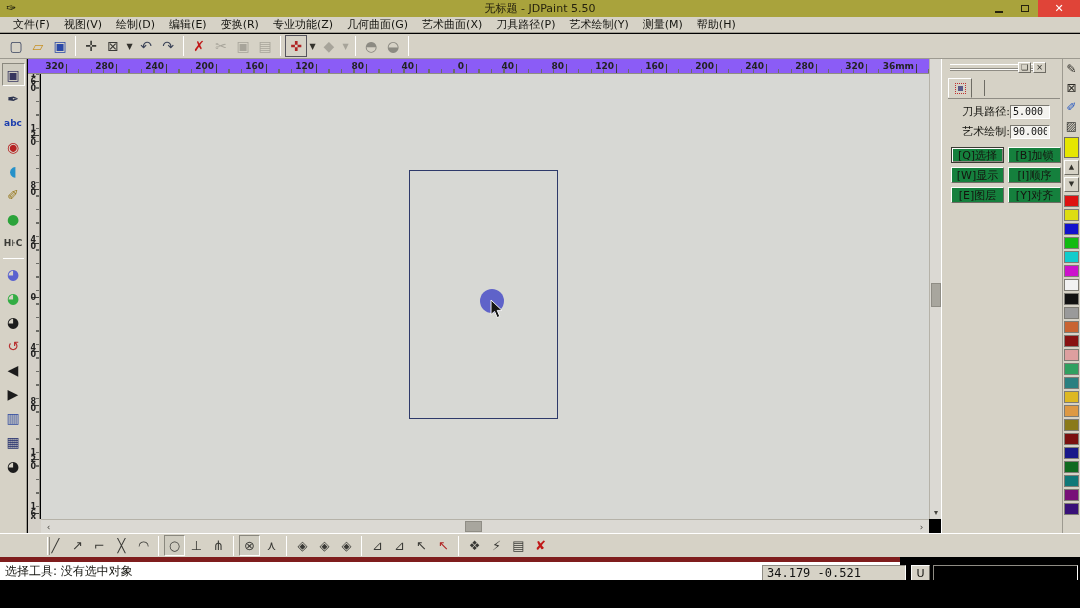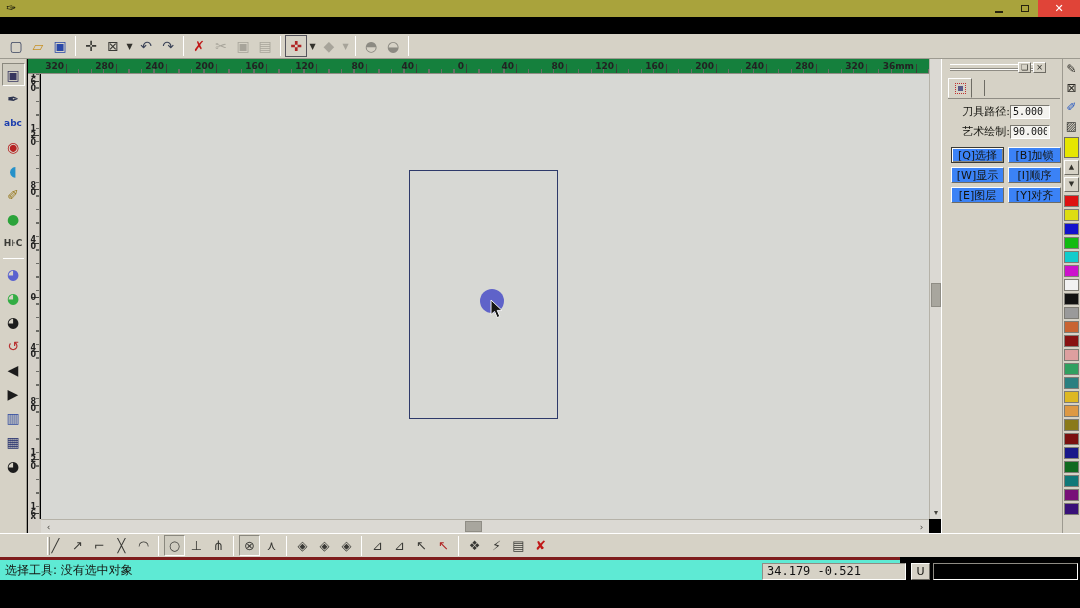--- a/index.html
+++ b/index.html
@@ -29,21 +29,21 @@
   .tb-sep{width:1px;height:20px;background:#9d9a90;border-right:1px solid #fff;margin:0 4px;}
   .tb-dd{width:11px;height:22px;display:flex;align-items:center;justify-content:center;font-size:8px;color:#33322c;}
   
   .left-tools{position:absolute;left:0;top:59px;width:27px;height:474px;background:#d6d2c6;
               border-right:1px solid #9d9a90;display:flex;flex-direction:column;align-items:center;padding-top:4px;}
   .lt-btn{width:23px;height:23px;display:flex;align-items:center;justify-content:center;font-size:14px;margin-bottom:1px;border:1px solid transparent;}
   .lt-btn.active{border-color:#8a887e #fdfdfb #fdfdfb #8a887e;background:#cfccc0;}
   .lt-btn .txt{font-size:9px;font-weight:bold;letter-spacing:0;}
   .lt-sep{width:21px;height:1px;background:#9d9a90;border-bottom:1px solid #fff;margin:3px 0;}
   
-  .hruler{position:absolute;left:28px;top:59px;width:901px;height:15px;background:#15803d;
+  .hruler{position:absolute;left:28px;top:59px;width:901px;height:15px;background:#8b5cf6;
           border-bottom:1px solid #8f8c84;overflow:hidden;}
   .hruler .minor{position:absolute;left:38px;right:0;bottom:0;height:4px;
           background:repeating-linear-gradient(to right,#6b6b66 0 1px,transparent 1px 12.5px);}
   .h-tick{position:absolute;bottom:0;width:1px;height:9px;background:#3c3c38;}
   .h-lab{position:absolute;bottom:2px;transform:translateX(-100%);font-size:9px;font-weight:bold;color:#222;padding-right:2px;white-space:nowrap;}
   .vruler{position:absolute;left:28px;top:74px;width:12px;height:445px;background:#d4d0c8;
           border-right:1px solid #8f8c84;overflow:hidden;}
   .vruler .minor{position:absolute;top:0;bottom:0;right:0;width:3px;
           background:repeating-linear-gradient(to bottom,#6b6b66 0 1px,transparent 1px 13.5px);}
   .v-tick{position:absolute;right:0;height:1px;width:8px;background:#3c3c38;}
@@ -75,73 +75,88 @@
   .rp-tab{width:24px;height:20px;border:1px solid;border-color:#fff #6e6c64 #d6d2c6 #fff;
           display:flex;align-items:center;justify-content:center;}
   .tab-glyph{width:11px;height:11px;border:1px dotted #c03030;position:relative;}
   .tab-glyph:before{content:"";position:absolute;left:2px;top:2px;right:2px;bottom:2px;background:#5a5a88;}
   .rp-tabline{width:1px;height:16px;background:#6e6c64;margin-left:12px;margin-bottom:2px;}
   .rp-field{display:flex;align-items:center;margin-top:5px;}
   .rp-field label{width:62px;text-align:right;font-size:11px;color:#14140f;}
   .rp-field input{width:40px;height:14px;border:1px solid;border-color:#7b7971 #fff #fff #7b7971;
                   background:#f4f3ef;font-size:10px;font-family:"DejaVu Sans Mono",monospace;padding:0 2px;color:#111;}
   .rp-grid{display:grid;grid-template-columns:53px 53px;gap:4px 4px;margin-top:8px;margin-left:3px;}
-  .pbtn{height:16px;background:#3b82f6;border:1px solid;border-color:#fdfdfb #6e6c64 #6e6c64 #fdfdfb;
+  .pbtn{height:16px;background:#15803d;border:1px solid;border-color:#fdfdfb #6e6c64 #6e6c64 #fdfdfb;
         font-size:11px;display:flex;align-items:center;justify-content:center;color:#14140f;white-space:nowrap;}
   .pbtn.active{border:1px solid #3a3933;box-shadow:inset 1px 1px 0 #fdfdfb, inset -1px -1px 0 #8a887e;}
   
   .cstrip{position:absolute;left:1062px;top:59px;width:18px;height:474px;background:#d6d2c6;
           border-left:1px solid #9d9a90;display:flex;flex-direction:column;align-items:center;}
   .cs-tool{width:17px;height:18px;display:flex;align-items:center;justify-content:center;font-size:12px;margin-top:1px;}
   .cur-color{width:15px;height:21px;margin-top:2px;border:1px solid #6e6c64;}
   .cs-scroll{width:15px;height:15px;margin-top:2px;background:#d6d2c6;border:1px solid;
              border-color:#fdfdfb #6e6c64 #6e6c64 #fdfdfb;font-size:7px;line-height:13px;text-align:center;color:#33322c;}
   .swatches{margin-top:3px;display:flex;flex-direction:column;}
   .swatch{width:15px;height:12px;margin-bottom:2px;border:1px solid #7e7c74;}
   
   .snapbar{position:absolute;left:0;top:533px;width:1080px;height:24px;background:#d6d2c6;
            border-top:1px solid #fff;display:flex;align-items:center;padding-left:44px;}
   .snap-handle{position:absolute;left:47px;top:3px;width:3px;height:18px;
                border-left:1px solid #fff;border-right:1px solid #8f8c84;}
   .sb-btn{width:21px;height:21px;display:flex;align-items:center;justify-content:center;font-size:13px;border:1px solid transparent;margin-left:1px;}
   .sb-btn.active{border-color:#8a887e #fdfdfb #fdfdfb #8a887e;background:#cfccc0;}
   
-  .statusbar{position:absolute;left:0;top:557px;width:900px;height:23px;background:#5eead4;
-             border-top:3px solid #7f1d1d;display:flex;align-items:center;}
+  .statusbar{position:absolute;left:0;top:557px;width:900px;height:23px;background:#ffffff;
+             border-top:5px solid #7f1d1d;display:flex;align-items:center;}
   .status-msg{margin-left:5px;font-size:12px;color:#14140f;}
   .coord-box{position:absolute;left:762px;top:3px;width:144px;height:17px;background:#d6d2c6;
              border:1px solid;border-color:#8f8c84 #fdfdfb #fdfdfb #8f8c84;
              font-size:12px;line-height:15px;padding-left:4px;font-family:"DejaVu Sans Mono",monospace;color:#111;}
   .u-btn{position:absolute;left:911px;top:3px;width:19px;height:17px;background:#d6d2c6;
          border:1px solid;border-color:#fdfdfb #6e6c64 #6e6c64 #fdfdfb;
          font-size:11px;text-align:center;line-height:15px;color:#14140f;}
   .spare-box{position:absolute;left:933px;top:3px;width:145px;height:17px;
              border:1px solid;border-color:#8f8c84 #fdfdfb #fdfdfb #8f8c84;}
   .black-strip{position:absolute;left:0;top:580px;width:1080px;height:28px;background:#000;}
 </style>
 </head>
 <body>
 
 <div class="screen">
 
   <div class="titlebar">
     <div class="app-logo">✑</div>
+    <div class="title-text">无标题 - JDPaint 5.50</div>
     <div class="win-btns">
       <div class="win-btn">
           <span class="bar"></span>
         </div>
       <div class="win-btn">
           <span class="box"></span>
         </div>
       <div class="win-btn win-close">
           <span>✕</span>
         </div>
     </div>
   </div>
 
+  <div class="menubar" id="menubar">
+      <div class="menu-item">文件(F)</div>
+      <div class="menu-item">视图(V)</div>
+      <div class="menu-item">绘制(D)</div>
+      <div class="menu-item">编辑(E)</div>
+      <div class="menu-item">变换(R)</div>
+      <div class="menu-item">专业功能(Z)</div>
+      <div class="menu-item">几何曲面(G)</div>
+      <div class="menu-item">艺术曲面(X)</div>
+      <div class="menu-item">刀具路径(P)</div>
+      <div class="menu-item">艺术绘制(Y)</div>
+      <div class="menu-item">测量(M)</div>
+      <div class="menu-item">帮助(H)</div>
+    </div>
 
   <div class="toolbar" id="toolbar">
       <div class="tb-btn">
         <span style="color: rgb(57, 67, 95);">▢</span>
       </div>
       <div class="tb-btn">
         <span style="color: rgb(199, 145, 38);">▱</span>
       </div>
       <div class="tb-btn">
         <span style="color: rgb(42, 72, 168);">▣</span>

